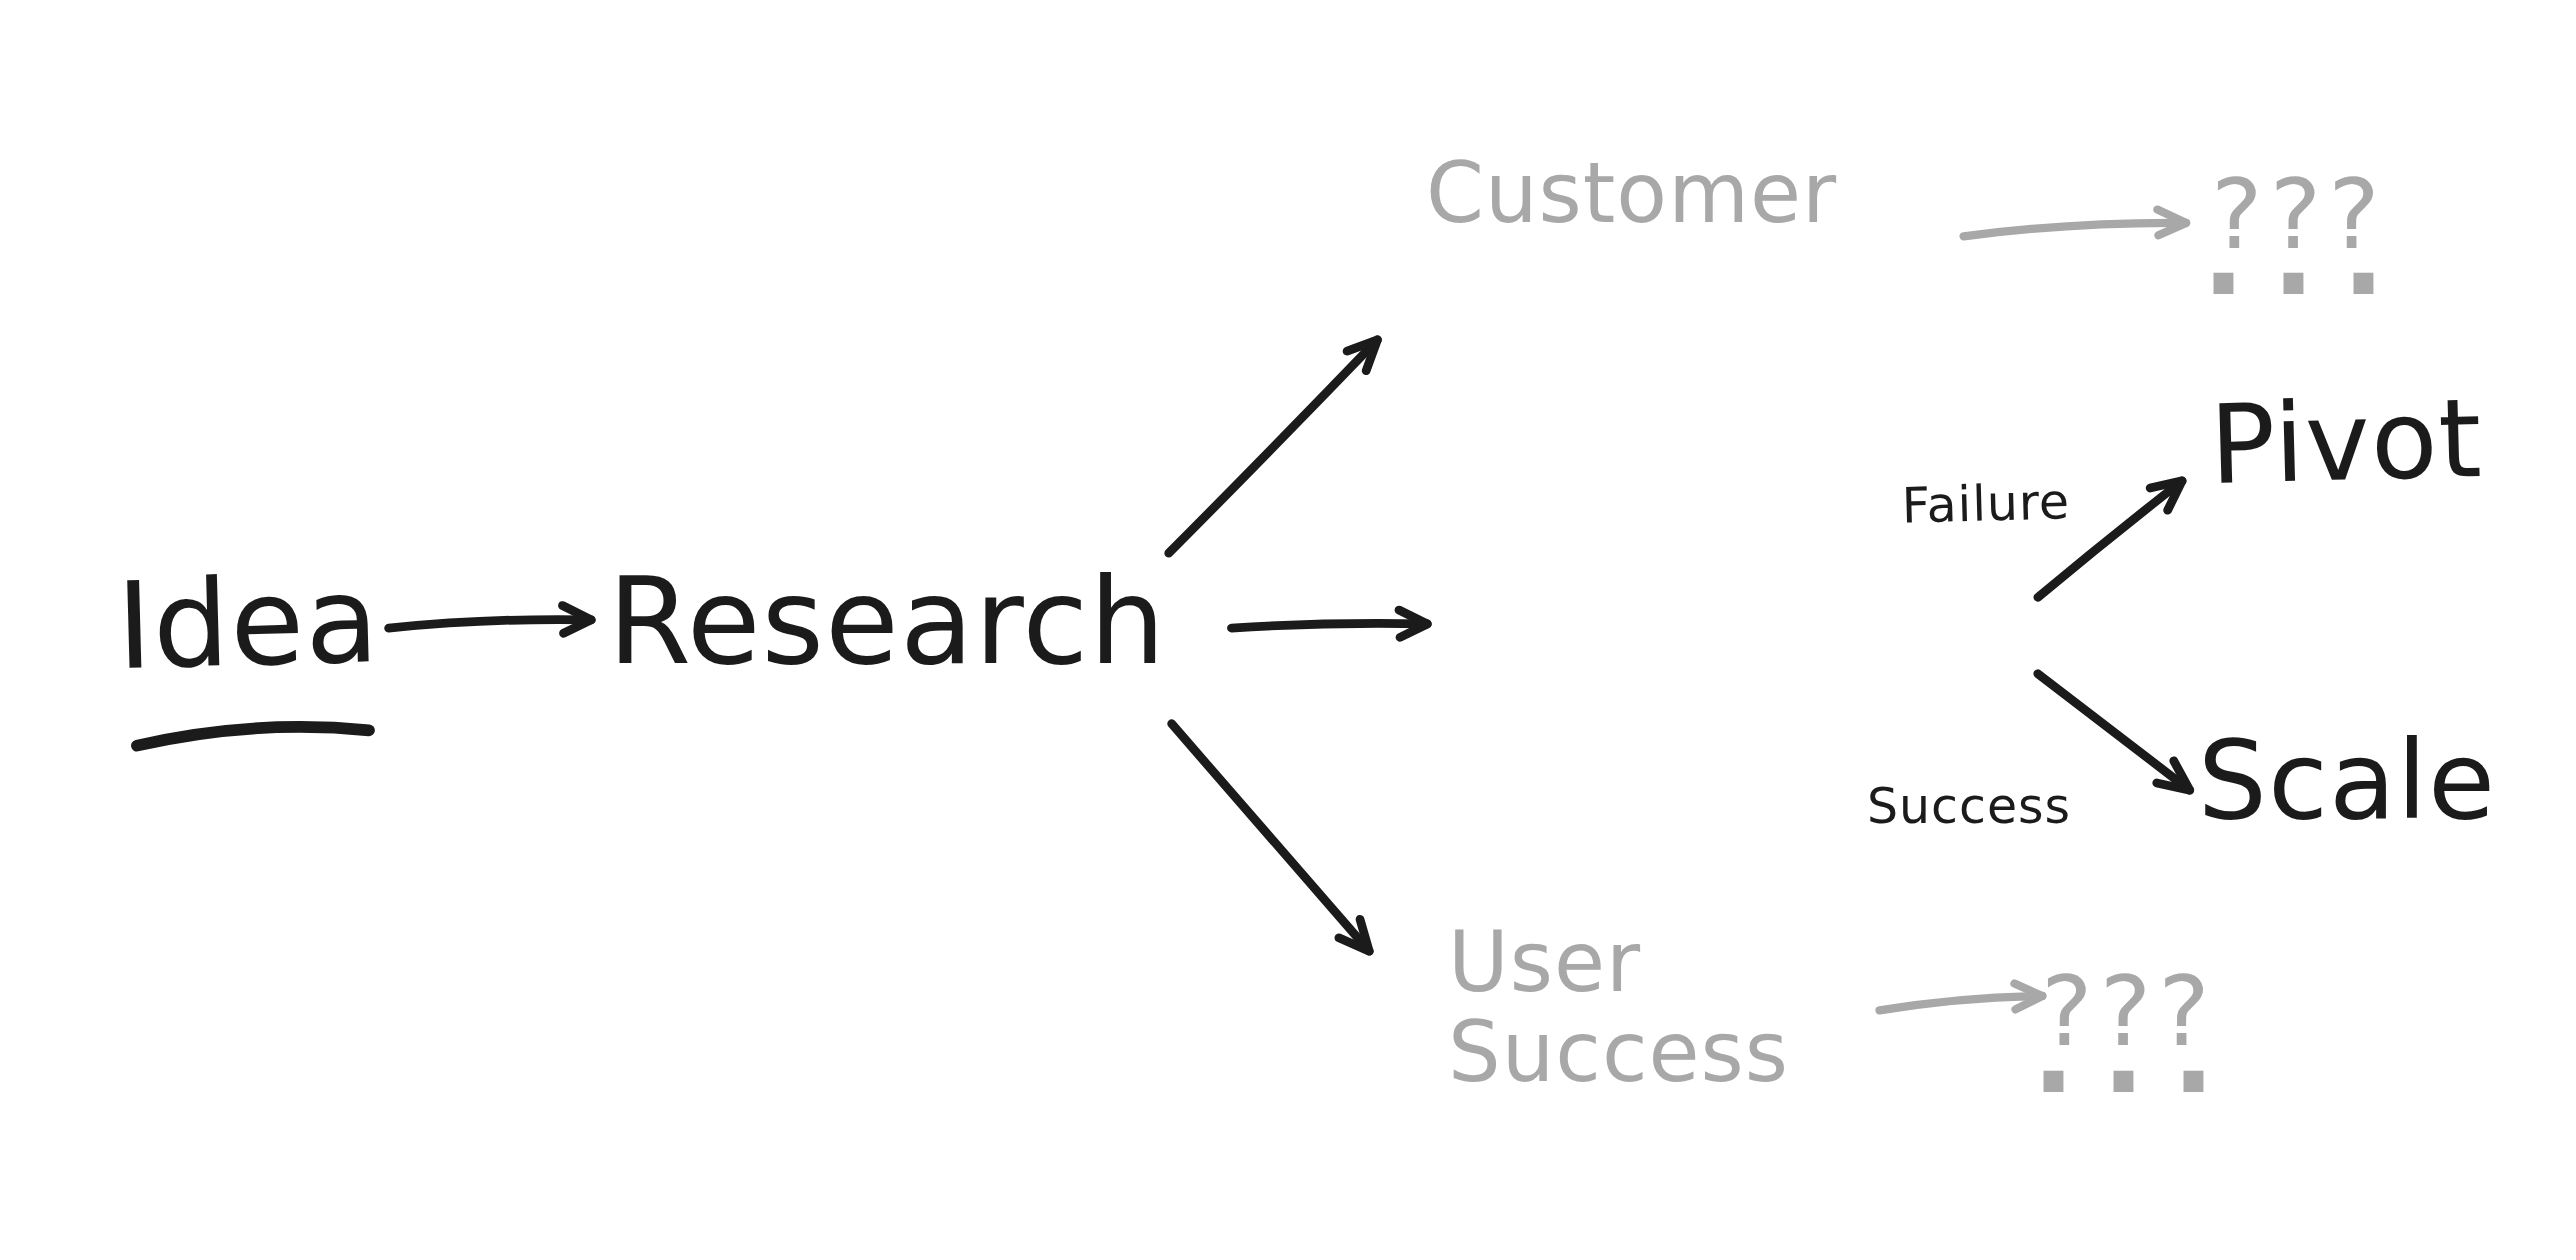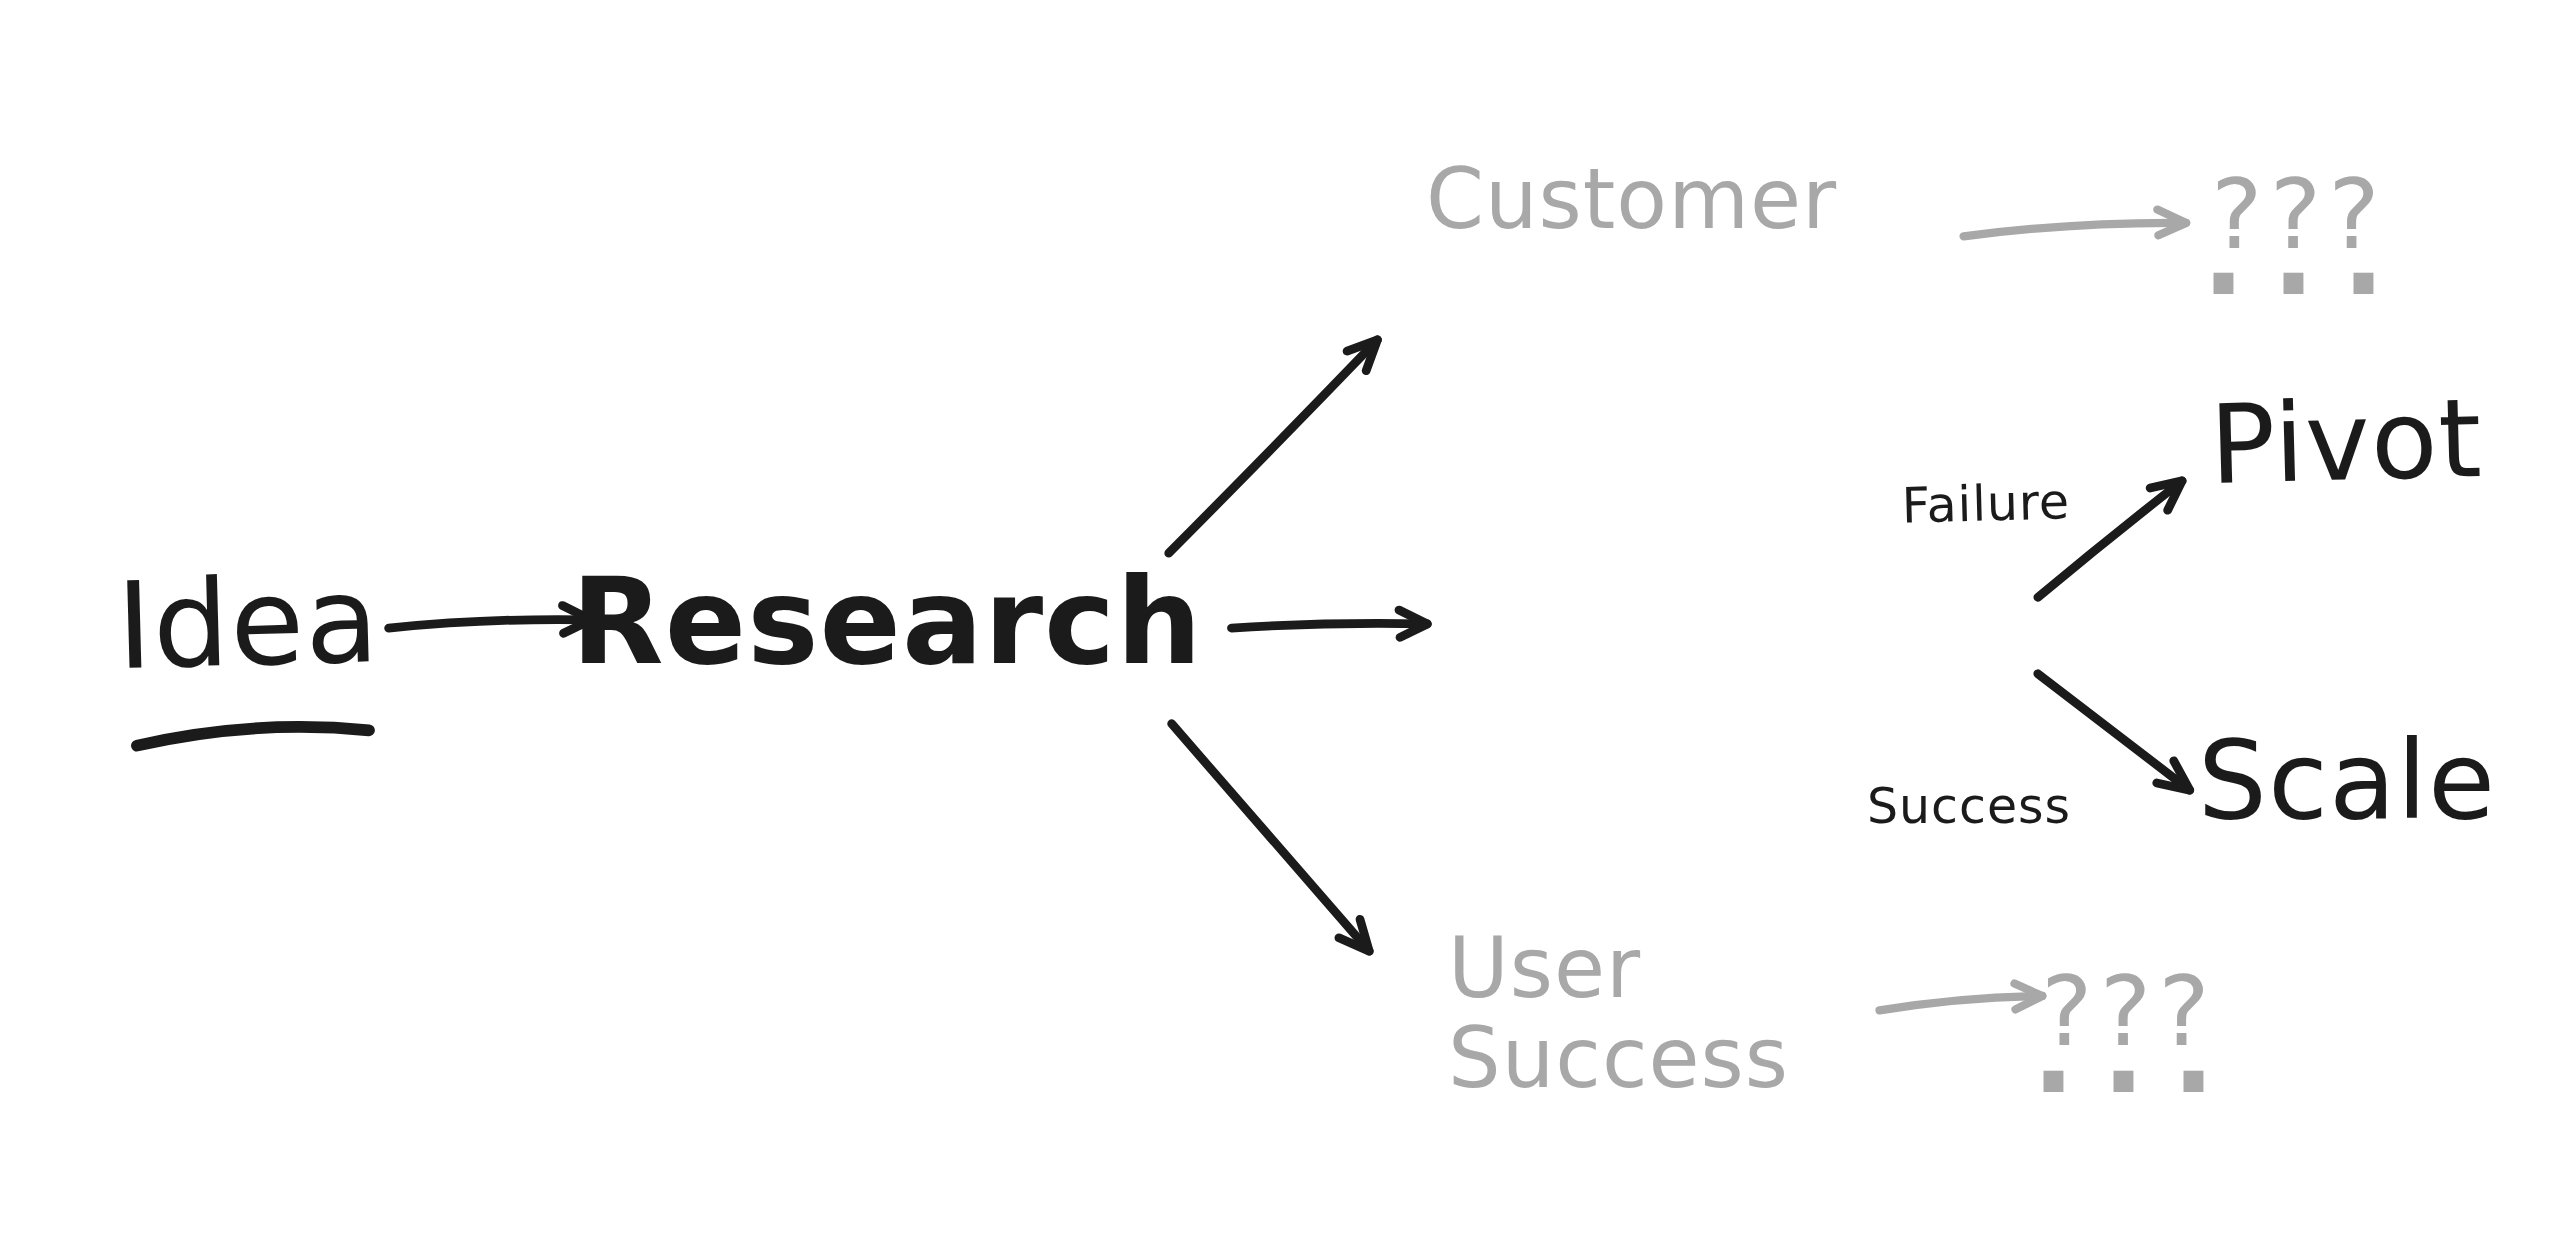--- a/index.html
+++ b/index.html
@@ -22,21 +22,21 @@
   .node {
     position: absolute;
     transform: translate(-50%, -50%);
     color: var(--ink);
     white-space: nowrap;
     letter-spacing: 1px;
   }
   .muted { color: var(--muted); }
   .big   { font-size: 120px; }
   .mid   { font-size: 109px; }
-  .small { font-size: 83px; line-height: 1.08; margin-top: 6px; }
+  .small { font-size: 83px; line-height: 1.08; }
   .tiny  { font-size: 49px; }
   .qmark { font-size: 97px; letter-spacing: 7.2px; }
   .dots  { font-size: 113px; letter-spacing: 27px; font-weight: bold; line-height: 0.4; }
   .tilt-l { transform: translate(-50%, -50%) rotate(-1.5deg); }
   .block { transform: none; }
   svg.edge { position: absolute; overflow: visible; }
   svg.edge path {
     fill: none;
     stroke: currentColor;
     stroke-linecap: round;
@@ -53,21 +53,21 @@
   <div class="node big tilt-l" style="left:248px; top:623px;">Idea</div>
   <svg class="edge edge-ink" style="left:129px; top:716px;" width="252" height="46" viewBox="0 0 490 90">
     <path d="M14 58 Q 240 6 468 28" stroke-width="23"></path>
   </svg>
 
   <svg class="edge edge-ink" style="left:381px; top:587px;" width="222" height="72" viewBox="0 0 430 140">
     <path d="M14 80 Q 210 60 408 64" stroke-width="17"></path>
     <path d="M408 64 L352 36 M408 64 L354 90" stroke-width="17"></path>
   </svg>
 
-  <div class="node big" style="left:887px; top:621px;font-weight:bold;">Research</div>
+  <div class="node big" style="left:887px; top:621px;">Research</div>
 
   <svg class="edge edge-ink" style="left:1222px; top:592px;" width="222" height="67" viewBox="0 0 430 130">
     <path d="M18 70 Q 205 58 398 62" stroke-width="17"></path>
     <path d="M398 62 L343 35 M398 62 L345 88" stroke-width="17"></path>
   </svg>
 
   <svg class="edge edge-ink" style="left:1149px; top:313px;" width="258" height="268" viewBox="0 0 500 520">
     <path d="M38 466 Q 235 268 443 52" stroke-width="17"></path>
     <path d="M443 52 L421 112 M443 52 L384 74" stroke-width="17"></path>
   </svg>

